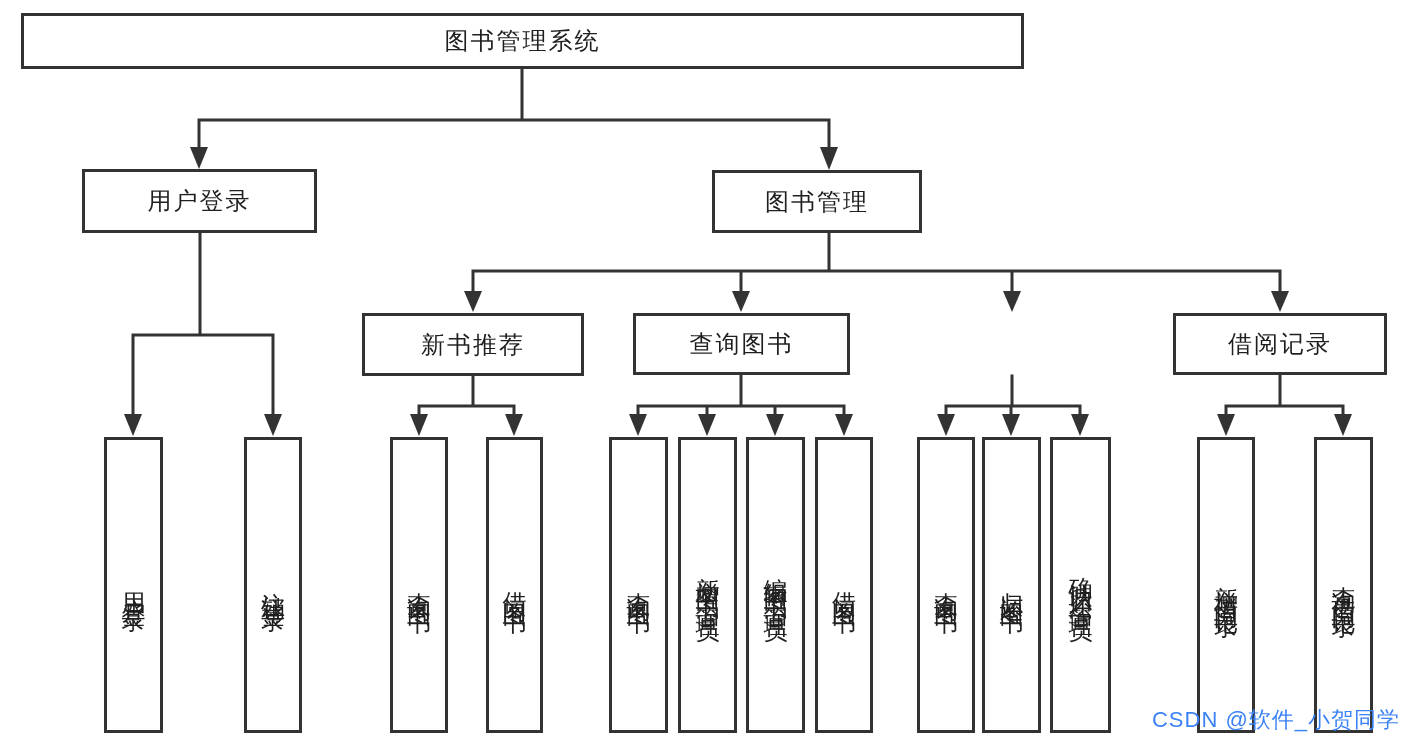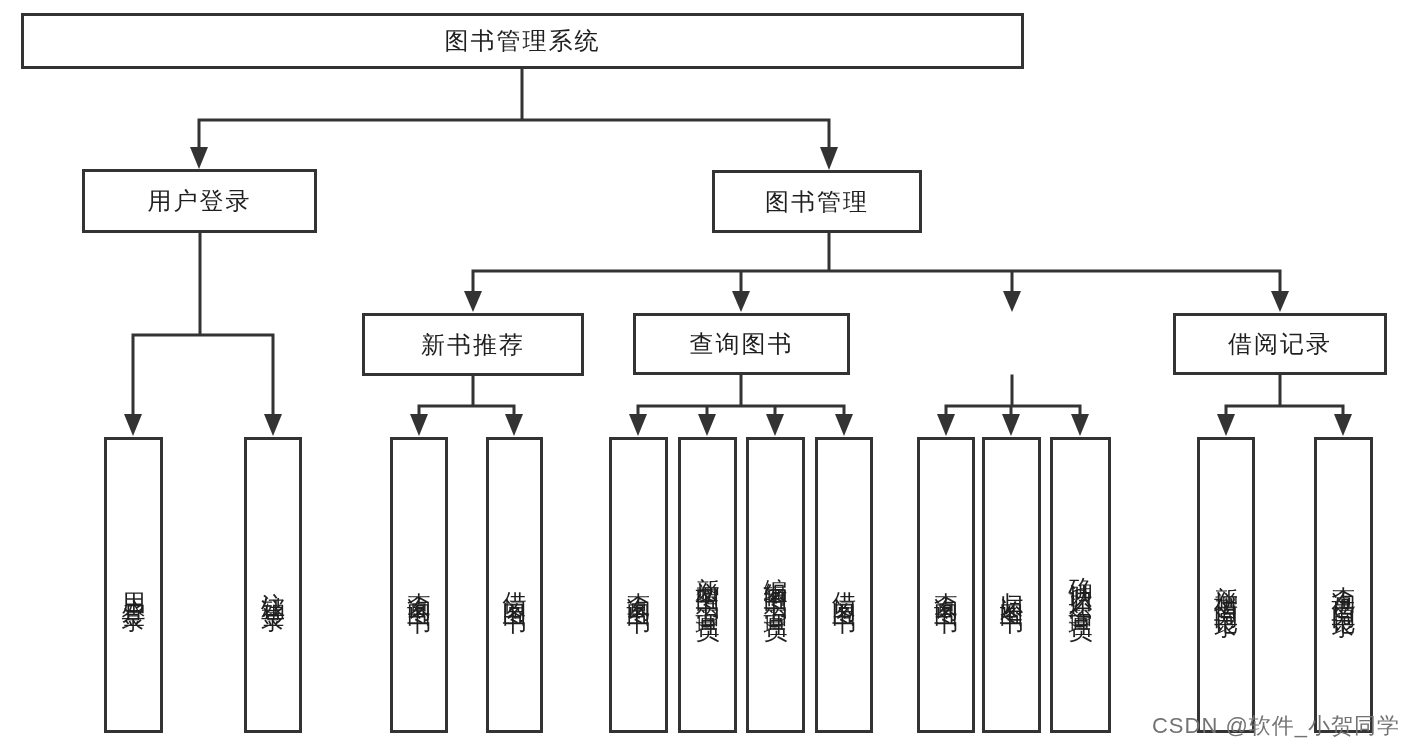--- a/index.html
+++ b/index.html
@@ -13,21 +13,21 @@
   .node{
     position:absolute;box-sizing:border-box;border:3px solid #333333;background:#ffffff;
     display:flex;align-items:center;justify-content:center;color:#1f1f1f;
   }
   .node.h span{font-size:24px;letter-spacing:2px;white-space:nowrap;}
   .node.v span{
     writing-mode:vertical-rl;text-orientation:mixed;
     font-size:24px;letter-spacing:6px;line-height:1;white-space:nowrap;
   }
   .watermark{
-    position:absolute;right:5px;bottom:6px;font-size:22px;color:#737373;
+    position:absolute;right:5px;bottom:12px;font-size:22px;color:#3b82f6;
     letter-spacing:1px;white-space:nowrap;
   }
 </style>
 </head>
 <body>
 
 <div class="canvas">
 
   <svg class="connectors" viewBox="0 0 1405 747">
     <g>

